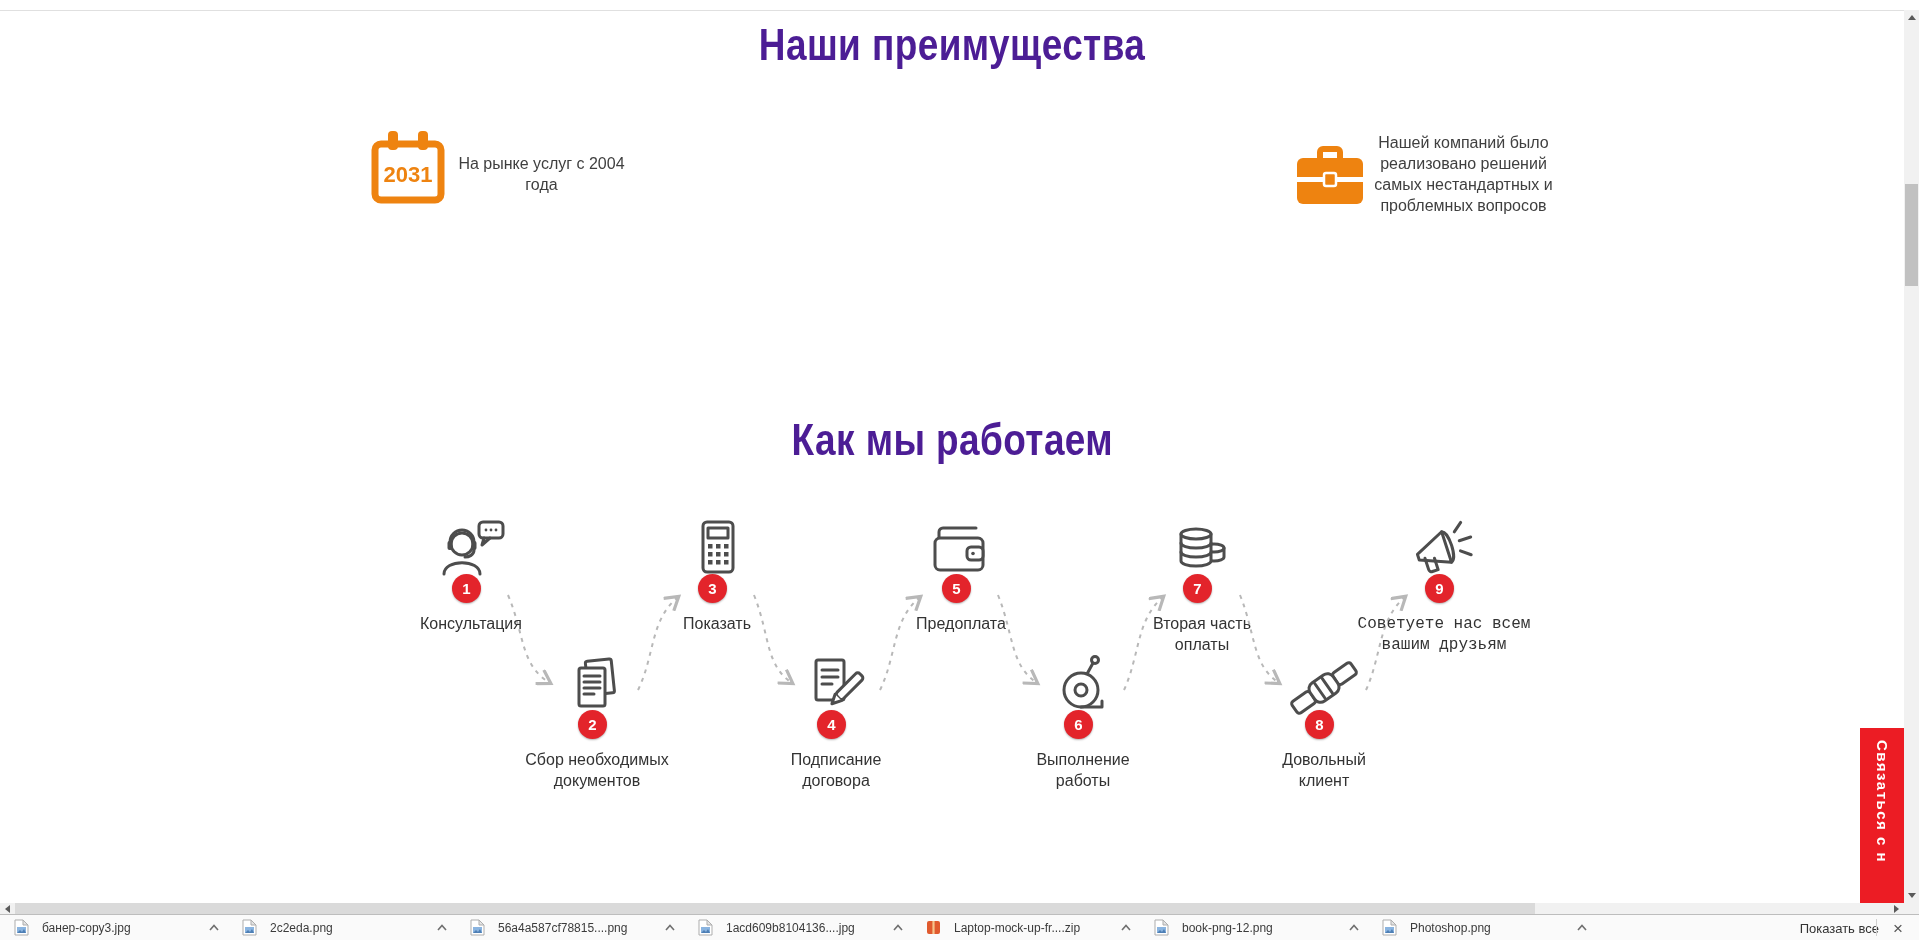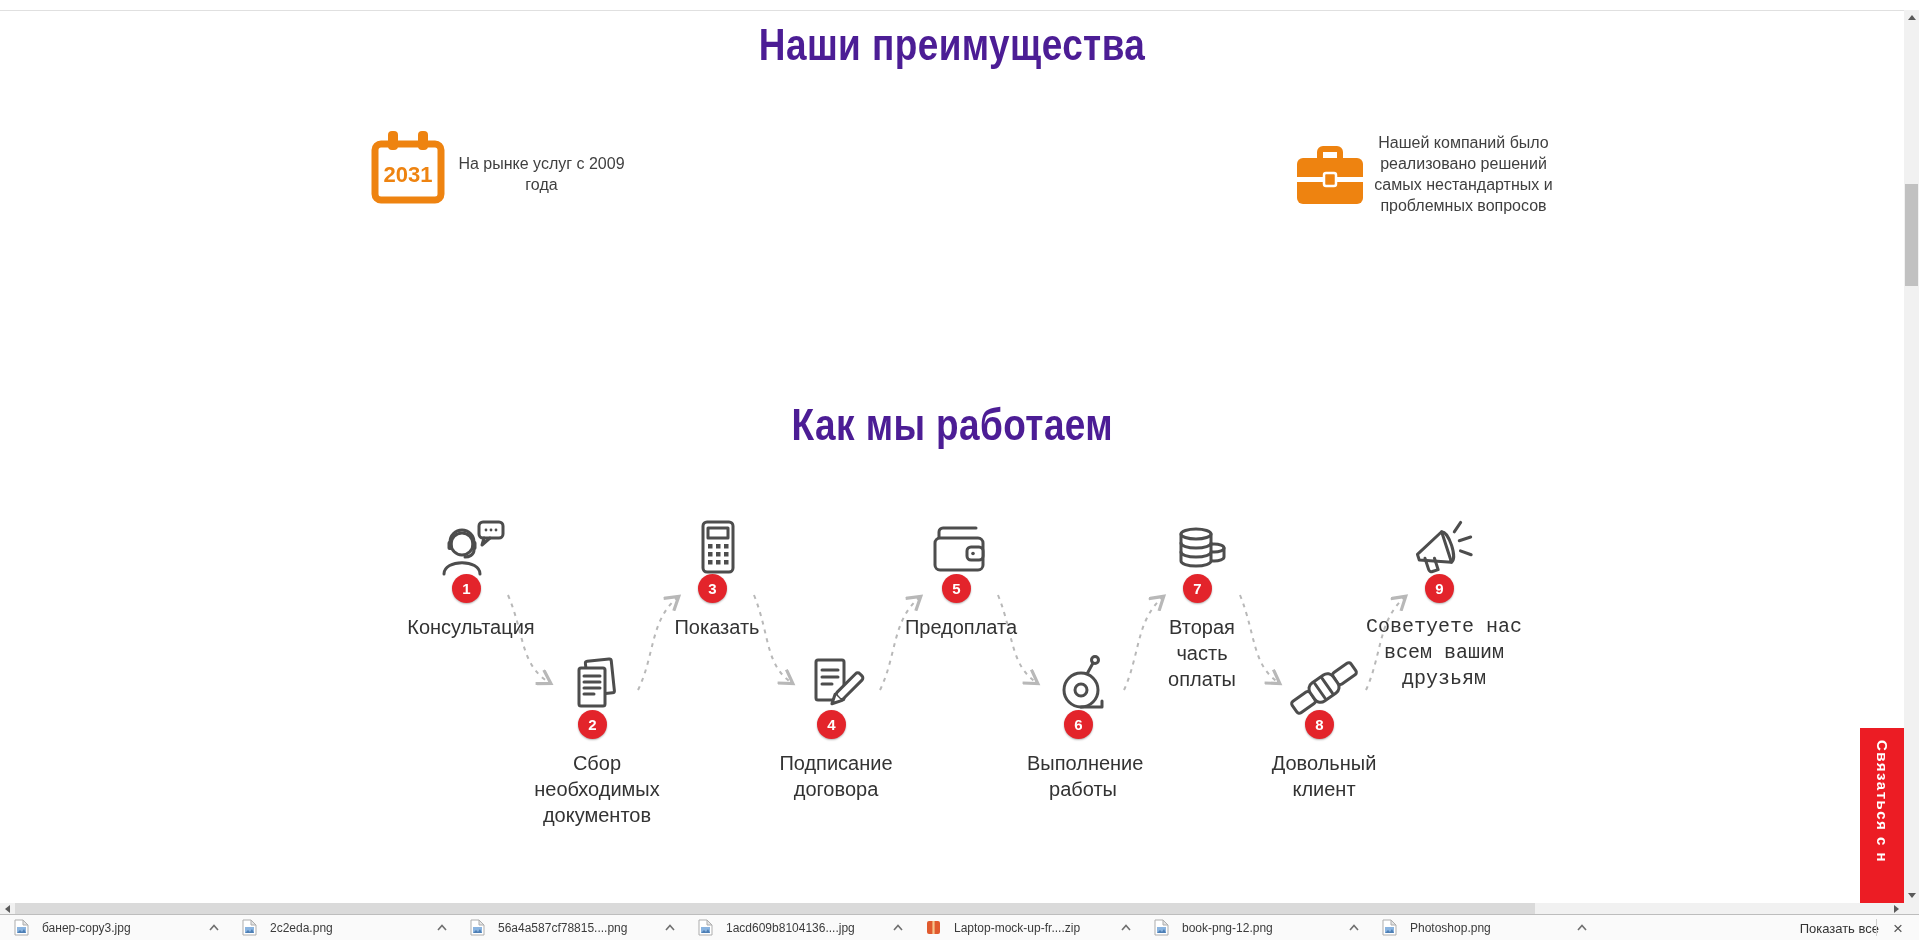--- a/index.html
+++ b/index.html
@@ -5,36 +5,36 @@
   * { box-sizing: border-box; }
   body { margin:0; background:#fff; font-family:"Liberation Sans", sans-serif; }
   .screen { position:relative; width:1919px; height:940px; background:#fff; overflow:hidden; }
 
   .top-hairline { position:absolute; top:10px; left:0; width:1904px; height:1px; background:#e0e0e0; }
 
   .sec-title { position:absolute; left:0; width:1904px; margin:0; text-align:center;
                font-size:44px; font-weight:bold; color:#4c1d95; }
   .sec-title .cond { display:inline-block; transform:scaleX(.84); transform-origin:center; letter-spacing:.5px; }
   #adv-title { top:20px; }
-  #wf-title { top:400px; }
+  #wf-title { top:415px; }
 
   
   .adv-row { position:absolute; top:112px; left:50%; transform:translateX(-50%);
              width:1190px; display:flex; justify-content:space-between; }
   .adv-col { width:268px; display:flex; align-items:center; }
   .adv-icon { height:96px; display:flex; align-items:flex-end; justify-content:center; }
   .adv-text { margin-top:20px; font-size:16px; color:#3f3f3f; text-align:center; line-height:1.32; }
 
   
   .step { position:absolute; width:180px; text-align:center; }
   .icon-wrap { position:relative; width:80px; height:80px; margin:0 auto; display:flex; align-items:center; justify-content:center; }
   .badge { position:absolute; left:calc(50% - 19px); bottom:-11px; width:29px; height:29px; border-radius:50%;
            background:#e3242b; color:#fff; font-size:15px; font-weight:bold;
            display:flex; align-items:center; justify-content:center; box-shadow:0 1px 2px rgba(0,0,0,.3); }
-  .step-label { margin:22px auto 0; font-size:20px; color:#333; line-height:1.3; }
+  .step-label { margin:22px auto 0; font-size:16px; color:#333; line-height:1.3; }
   .lw110 { max-width:112px; } .lw120 { max-width:122px; } .lw150 { max-width:152px; } .lw170 { max-width:176px;font-family:Liberation Mono, monospace; }
 
   svg.ln { stroke:#4d4d4d; fill:none; stroke-width:3; stroke-linecap:round; stroke-linejoin:round; }
 
   #arrows { position:absolute; left:0; top:500px; width:1919px; height:330px; pointer-events:none; }
 
   
   .contact-tab { position:absolute; left:1860px; top:728px; width:44px; height:178px; background:#ec1c24;
                  color:#fff; writing-mode:vertical-rl; font-size:15px; font-weight:bold; letter-spacing:1.5px;
                  display:flex; align-items:center; padding-top:12px; overflow:hidden; z-index:3; cursor:pointer; }
@@ -77,21 +77,21 @@
   <div class="adv-row">
     <div class="adv-col">
       <div class="adv-icon">
         <svg width="86" height="86" viewBox="0 0 86 86">
           <rect x="10" y="18" width="66" height="56" rx="6" fill="#fff" stroke="#ee8310" stroke-width="7"></rect>
           <rect x="23" y="5" width="10" height="19" rx="4" fill="#ee8310"></rect>
           <rect x="53" y="5" width="10" height="19" rx="4" fill="#ee8310"></rect>
           <text x="43" y="56" text-anchor="middle" font-size="22" font-weight="bold" fill="#ee8310">2031</text>
         </svg>
       </div>
-      <div class="adv-text">На рынке услуг с 2009 года</div>
+      <div class="adv-text">На рынке услуг с 2004 года</div>
     </div>
 
     <div class="adv-col">
       <div class="adv-icon">
         <svg width="86" height="70" viewBox="0 0 86 70">
           <path d="M33 16 v-6 a3 3 0 0 1 3-3 h14 a3 3 0 0 1 3 3 v6" fill="none" stroke="#ee8310" stroke-width="6"></path>
           <rect x="10" y="16" width="66" height="46" rx="6" fill="#ee8310"></rect>
           <rect x="10" y="35" width="66" height="5" fill="#fff"></rect>
           <rect x="37" y="31" width="12" height="13" rx="2" fill="#ee8310" stroke="#fff" stroke-width="2.5"></rect>
         </svg>

